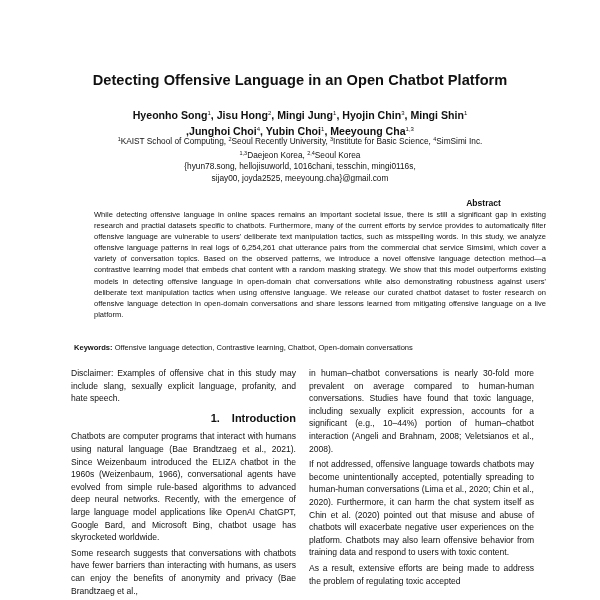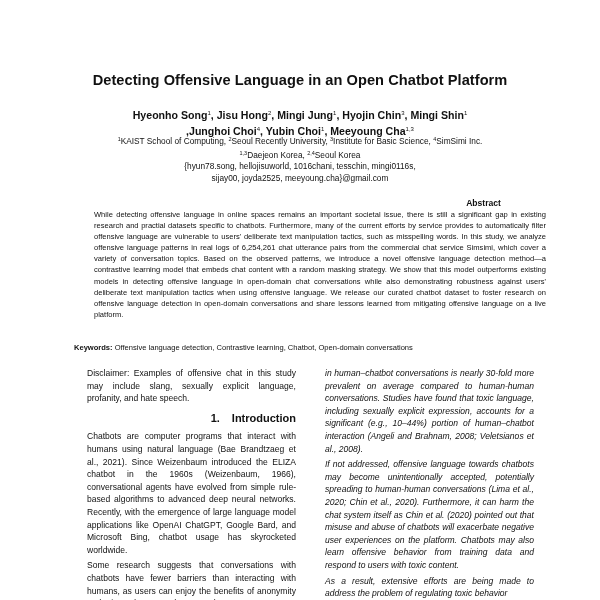--- a/index.html
+++ b/index.html
@@ -9,22 +9,22 @@
   .authors { position: absolute; top: 107px; left: 0; width: 600px; text-align: center; font-size: 10.6px; font-weight: bold; line-height: 13.5px; }
   .authors sup { font-size: 6px; font-weight: normal; vertical-align: 4px; }
   .affil { position: absolute; top: 134px; left: 0; width: 600px; text-align: center; font-size: 8.3px; line-height: 11.7px; }
   .affil sup { font-size: 5.5px; vertical-align: 3px; }
   .abstract-head { position: absolute; top: 198px; left: 0; width: 501px; text-align: right; font-size: 8.6px; font-weight: bold; }
   .abstract { position: absolute; top: 209px; left: 74px; width: 452px; font-size: 7.55px; line-height: 11.1px; text-align: justify; margin-left: 20px; }
   .keywords { position: absolute; top: 343px; left: 74px; width: 452px; font-size: 7.55px; }
   .keywords b { font-weight: bold; margin-top: 12px; }
   .col { position: absolute; width: 225px; font-size: 8.55px; line-height: 12.6px; text-align: justify; }
   .col-left { left: 71px; top: 367px; }
-  .col-right { left: 309px; top: 367px; font-style: italic; }
-  .col p { margin: 0 0 3px 16px; }
+  .col-right { left: 309px; top: 367px; }
+  .col p { margin: 0 0 3px 0; }
   .section-head { text-align: right; font-size: 11px; font-weight: bold; margin: 7px 0 6px 0; }
   .section-head .num { margin-right: 12px; }
 </style>
 </head>
 <body>
 
 <div class="page">
 
   <div class="title">Detecting Offensive Language in an Open Chatbot Platform</div>
 
@@ -58,16 +58,16 @@
   <div class="col col-left">
     <p>Disclaimer: Examples of offensive chat in this study may include slang, sexually explicit language, profanity, and hate speech.</p>
     <div class="section-head"><span class="num">1.</span><span>Introduction</span></div>
     <p>Chatbots are computer programs that interact with humans using natural language (Bae Brandtzaeg et al., 2021). Since Weizenbaum introduced the ELIZA chatbot in the 1960s (Weizenbaum, 1966), conversational agents have evolved from simple rule-based algorithms to advanced deep neural networks. Recently, with the emergence of large language model applications like OpenAI ChatGPT, Google Bard, and Microsoft Bing, chatbot usage has skyrocketed worldwide.</p>
     <p>Some research suggests that conversations with chatbots have fewer barriers than interacting with humans, as users can enjoy the benefits of anonymity and privacy (Bae Brandtzaeg et al.,</p>
   </div>
 
   <div class="col col-right">
     <p>in human–chatbot conversations is nearly 30-fold more prevalent on average compared to human-human conversations. Studies have found that toxic language, including sexually explicit expression, accounts for a significant (e.g., 10–44%) portion of human–chatbot interaction (Angeli and Brahnam, 2008; Veletsianos et al., 2008).</p>
     <p>If not addressed, offensive language towards chatbots may become unintentionally accepted, potentially spreading to human-human conversations (Lima et al., 2020; Chin et al., 2020). Furthermore, it can harm the chat system itself as Chin et al. (2020) pointed out that misuse and abuse of chatbots will exacerbate negative user experiences on the platform. Chatbots may also learn offensive behavior from training data and respond to users with toxic content.</p>
-    <p>As a result, extensive efforts are being made to address the problem of regulating toxic behavior</p>
+    <p>As a result, extensive efforts are being made to address the problem of regulating toxic accepted</p>
   </div>
 
 </div>
 
 </body></html>

